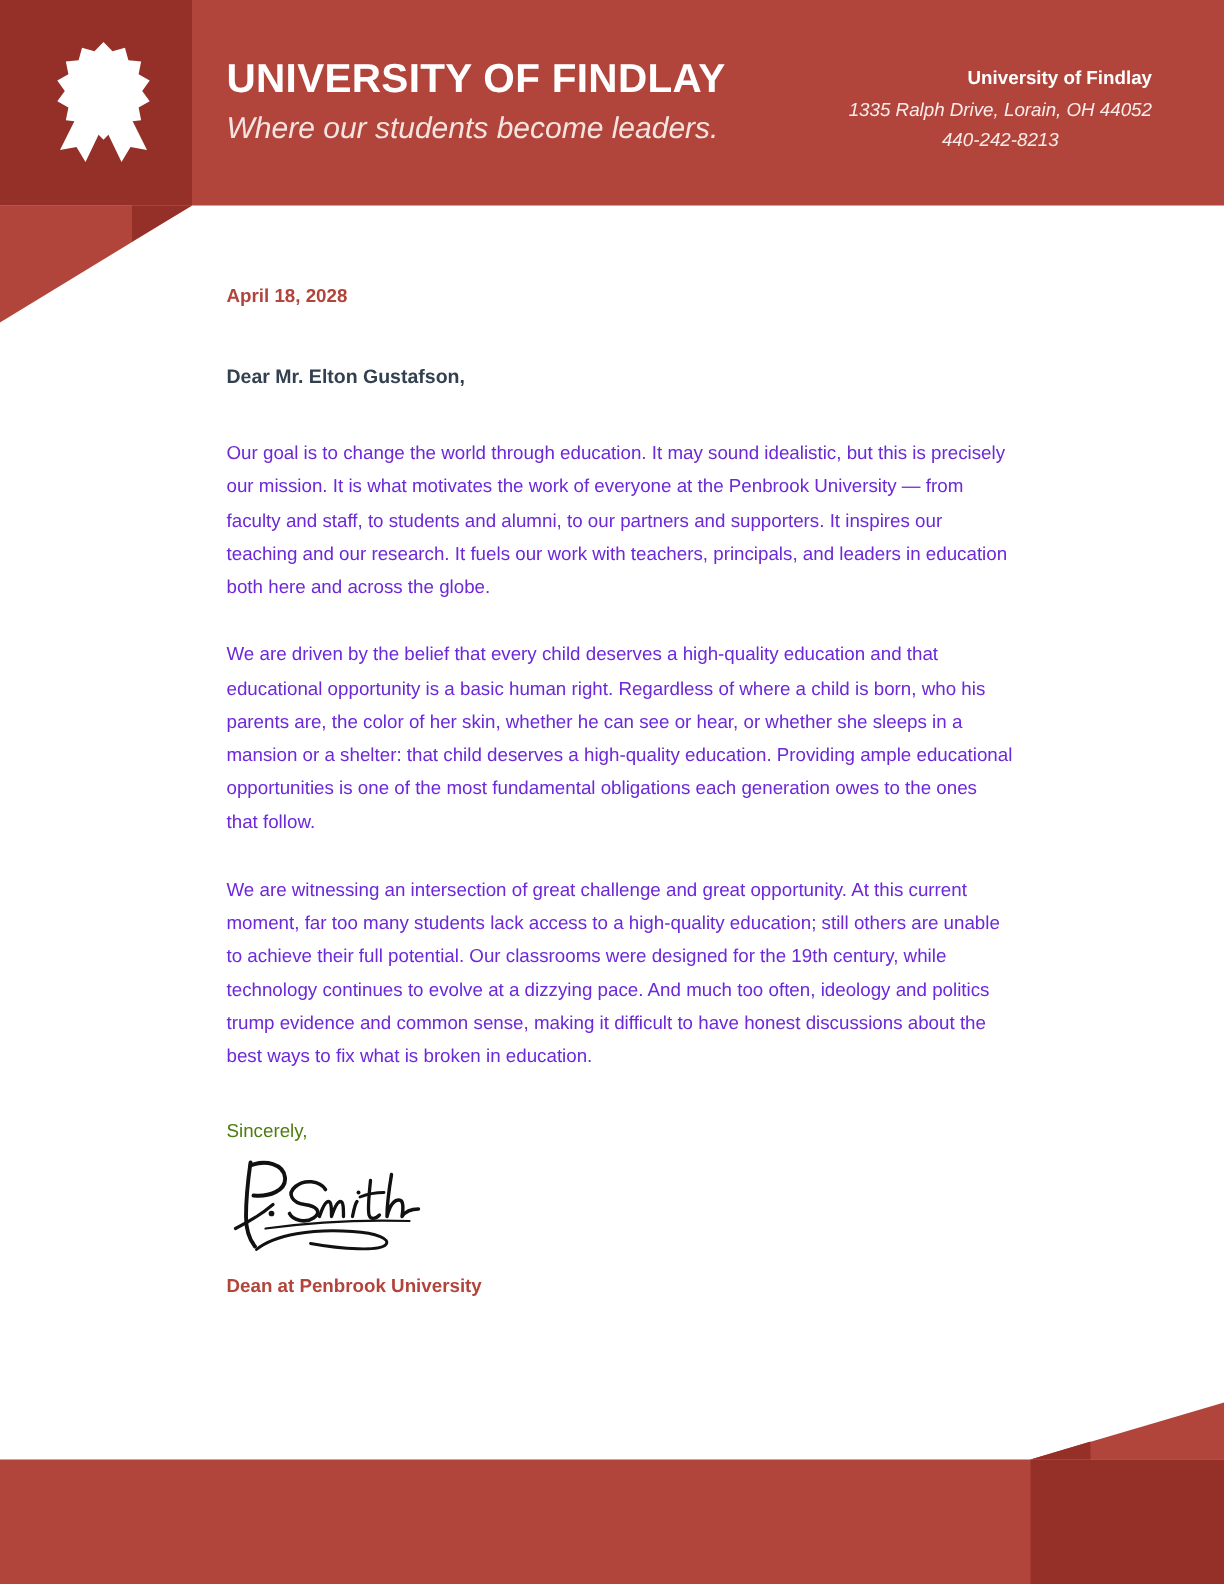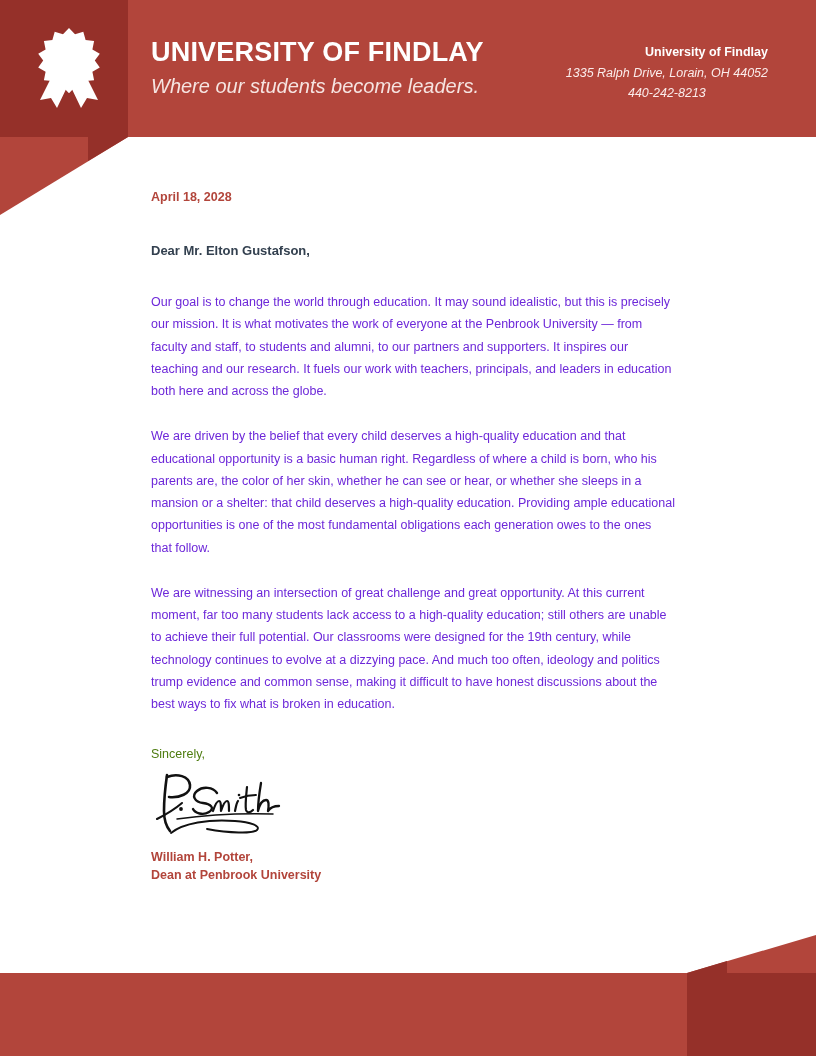--- a/index.html
+++ b/index.html
@@ -274,21 +274,20 @@
           <path d="M110 12 C108 24, 107 33, 107 40 C109 32, 112 29, 115 29 C118 29, 118 34, 117 40 C119 37, 123 35, 128 35" stroke-width="2.3"></path>
 
           <path d="M26 48 C55 44, 90 42, 122 43" stroke-width="1.5"></path>
 
           <path d="M20 62 C32 52, 58 48, 84 50 C100 51, 110 55, 106 59 C102 63, 78 62, 56 58" stroke-width="1.9"></path>
         </g>
       </svg>
     </div>
 
     <div class="signoff">
-      <div class="signoff-name">William H. Potter,</div>
       <div class="signoff-role">Dean at Penbrook University</div>
     </div>
   </div>
 
   <div class="footer-flag"></div>
   <div class="footer-fold"></div>
 
   <div class="footer-bar">
     <div class="footer-banner"></div>
   </div>

